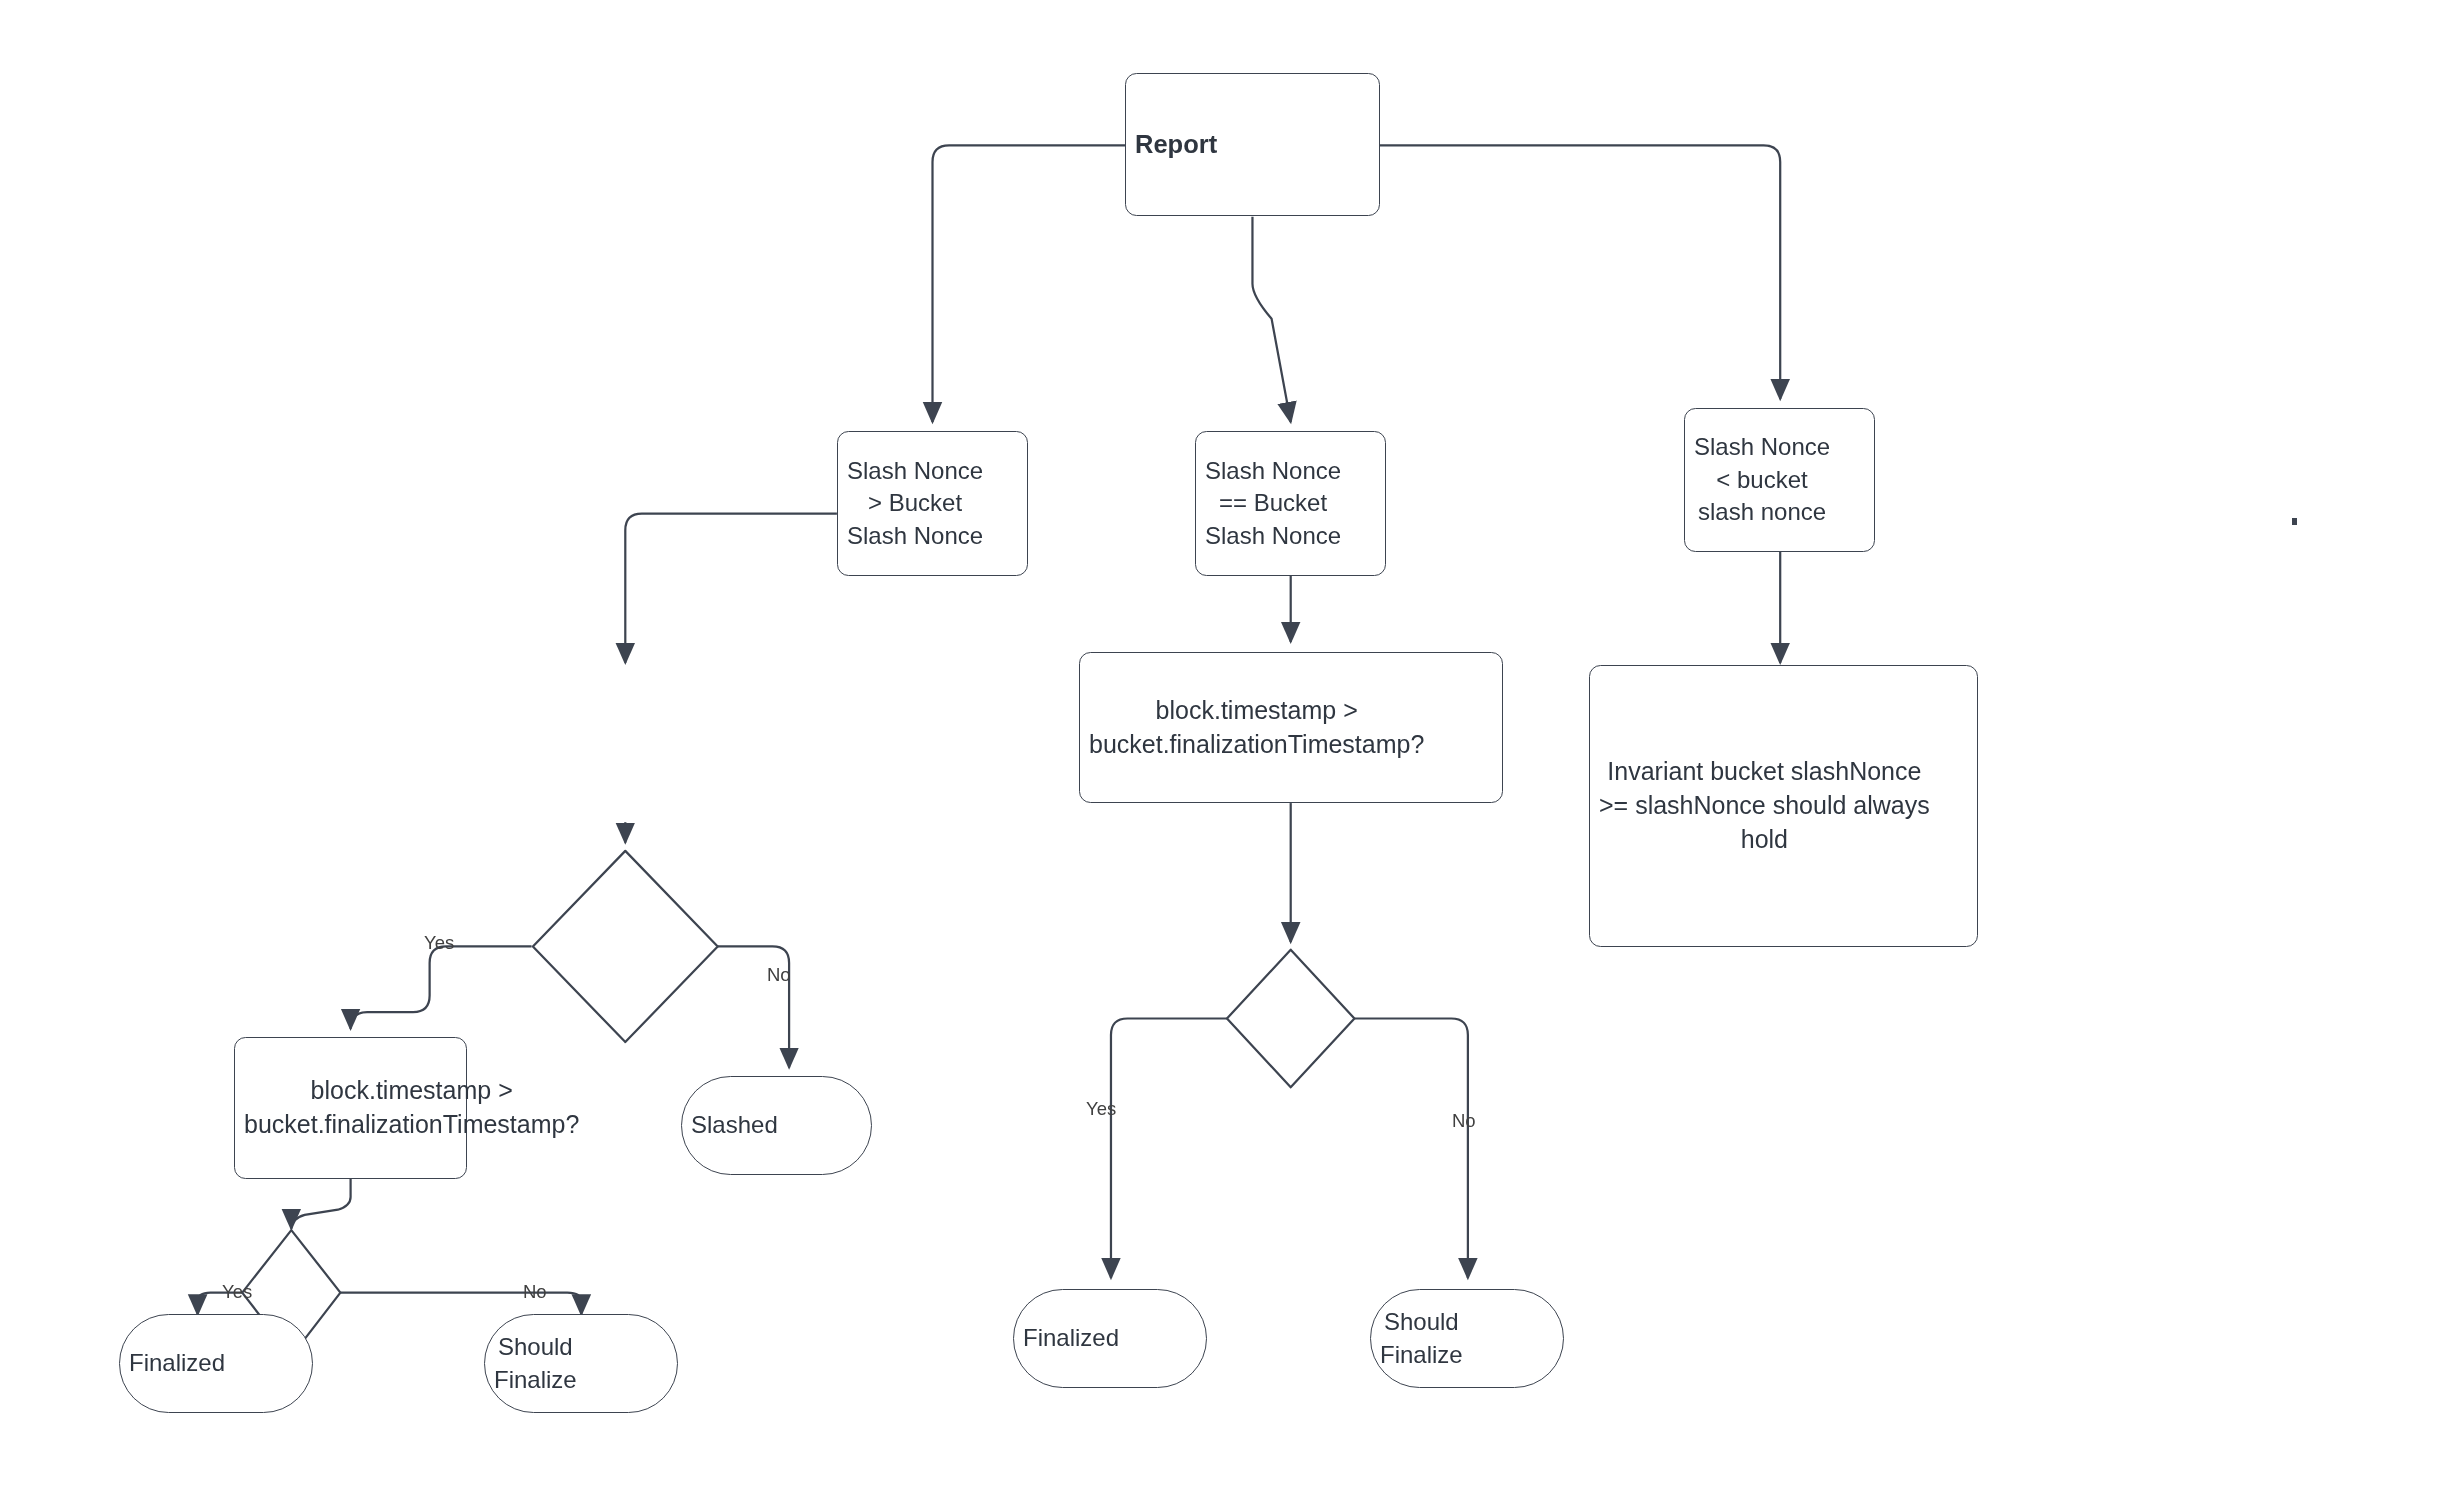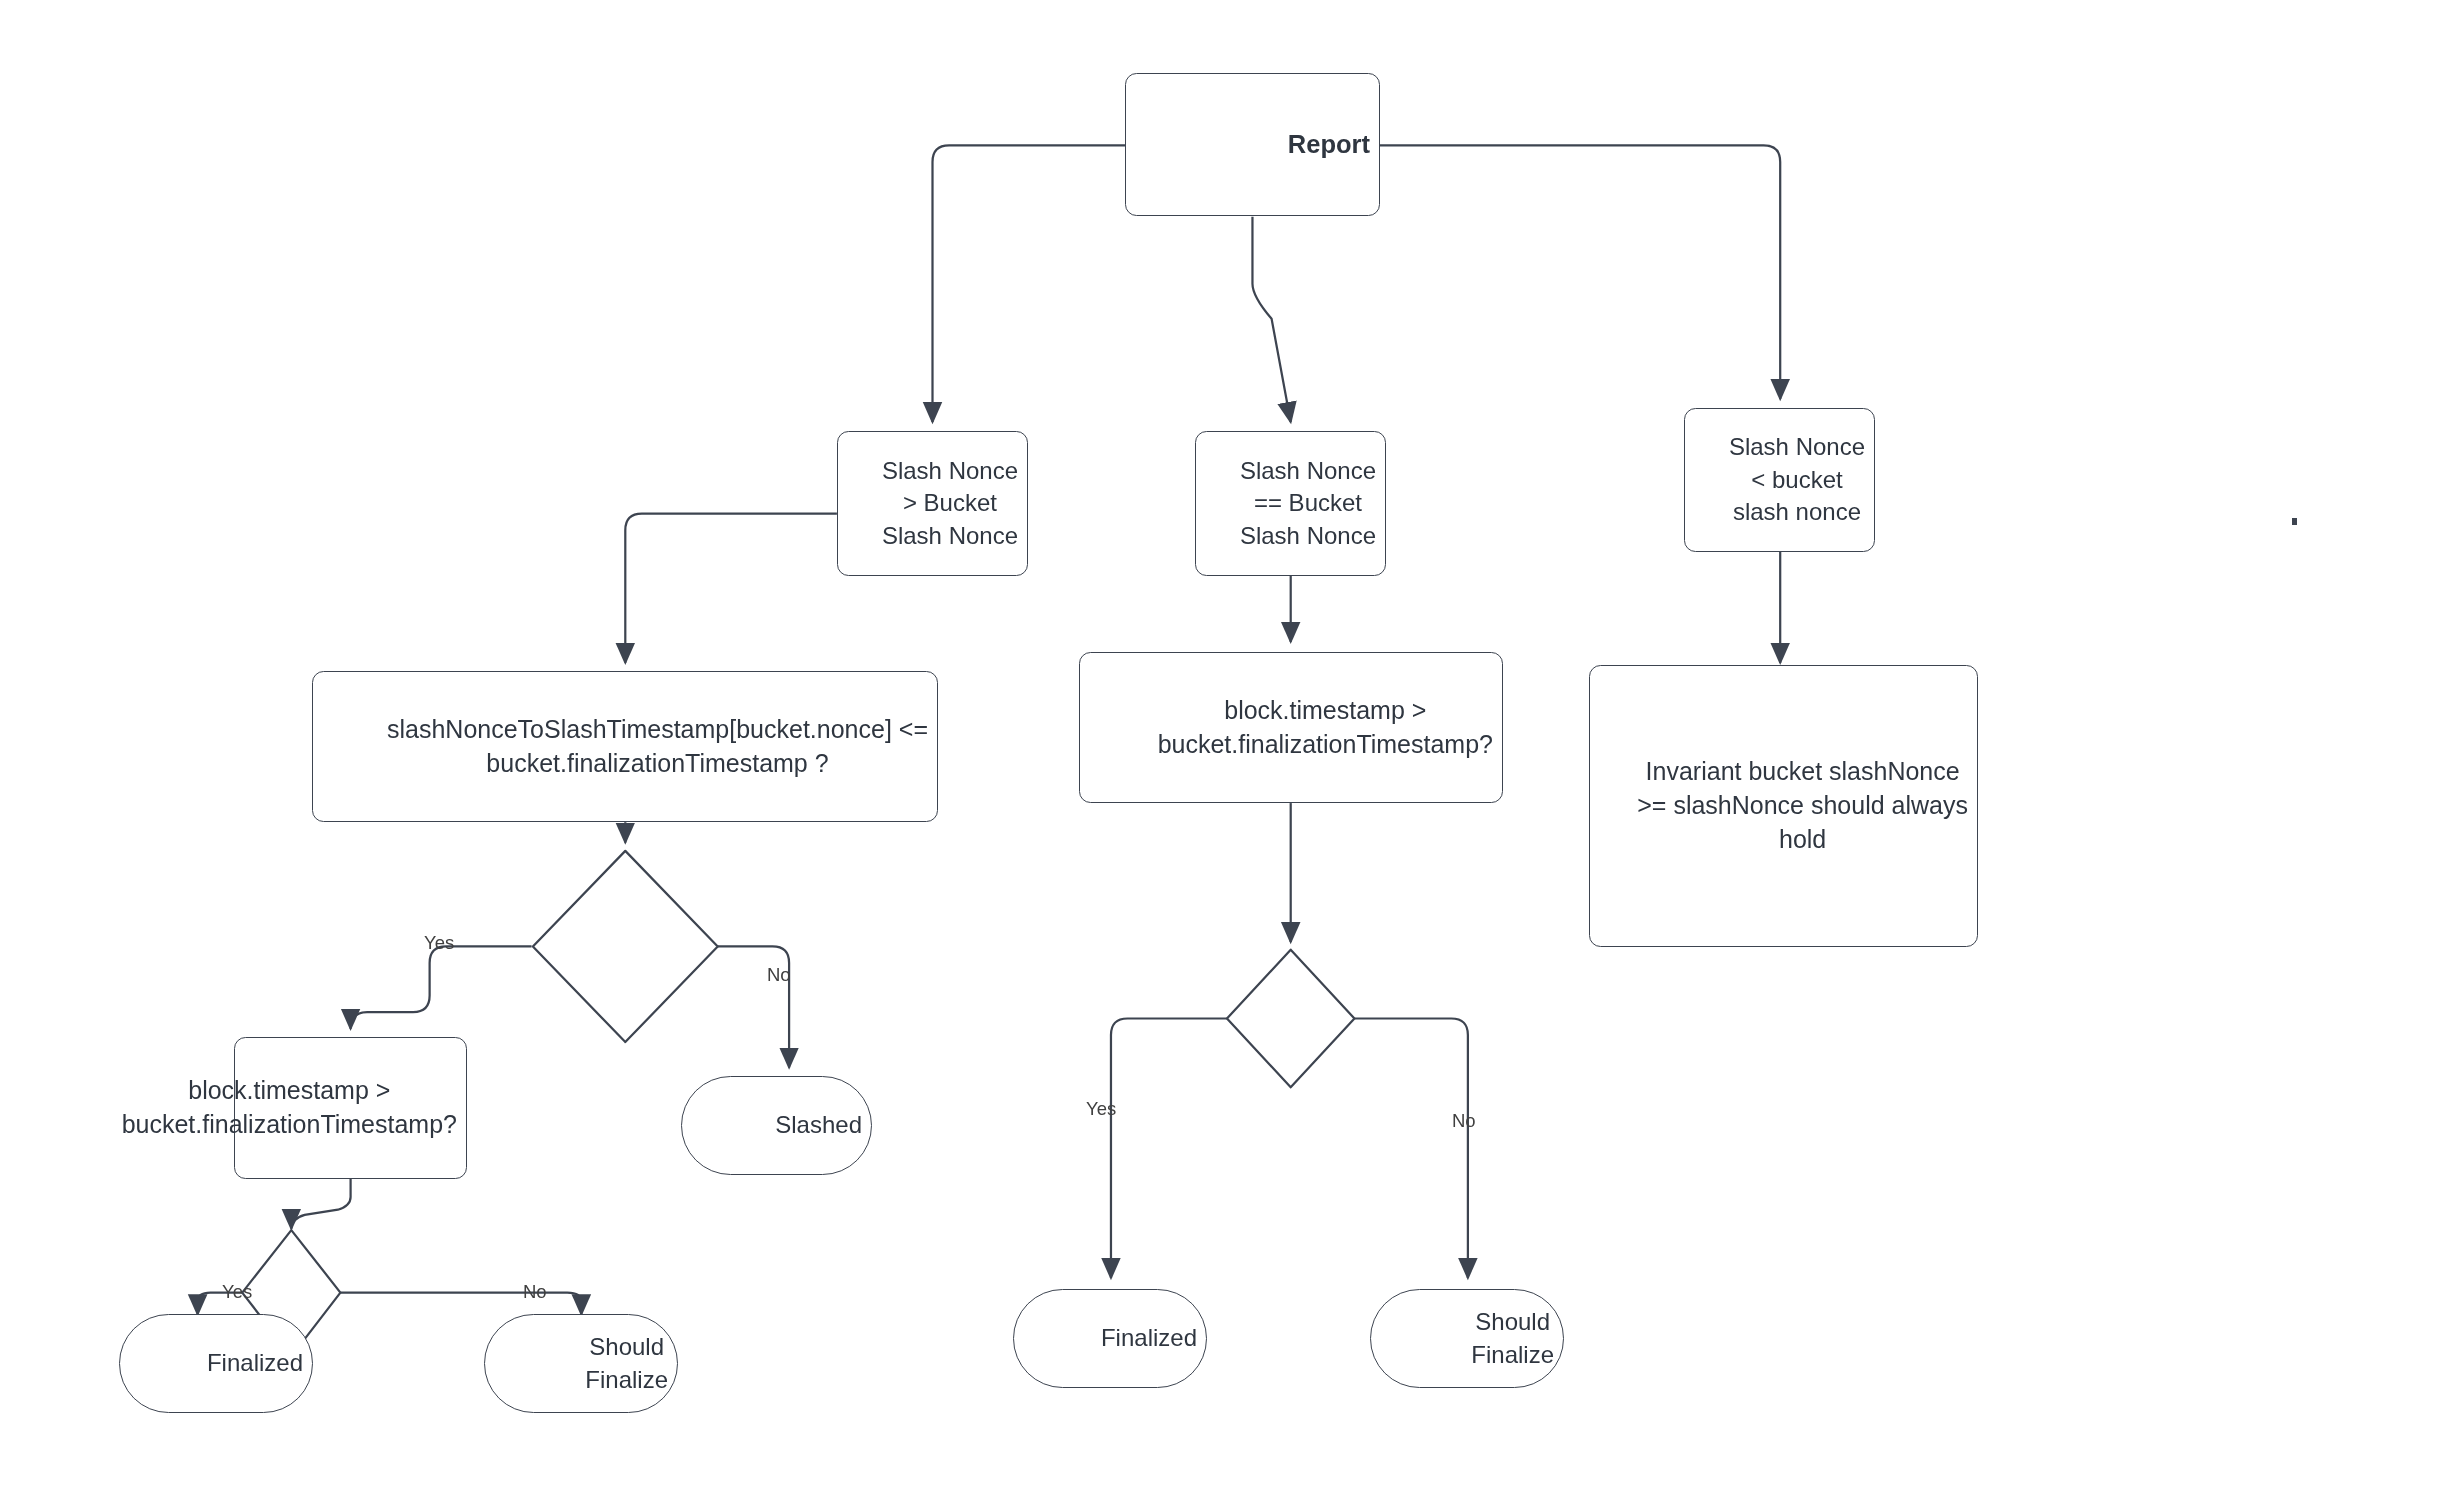--- a/index.html
+++ b/index.html
@@ -23,21 +23,21 @@
     height: 1508px;
     pointer-events: none;
   }
   .node {
     position: absolute;
     box-sizing: border-box;
     border: 1.9px solid #3d4450;
     background: #ffffff;
     display: flex;
     align-items: center;
-    justify-content: flex-end;
+    justify-content: flex-start;
     text-align: center;
     color: #2f3640;
     line-height: 1.35;
   }
   .node.rect { border-radius: 11.5px; }
   .node.pill { border-radius: 61px; }
   .node .label { padding: 0 9px; white-space: pre-line; }
   .fs-start { font-size: 25.5px; font-weight: bold; }
   .fs-body  { font-size: 24px; }
   .fs-wide  { font-size: 25px; }
@@ -122,24 +122,20 @@
 == Bucket
 Slash Nonce</span>
   </div>
 
   <div class="node rect fs-body" style="left:1684px; top:408px; width:191px; height:144px;">
     <span class="label">Slash Nonce
 &lt; bucket
 slash nonce</span>
   </div>
 
-  <div class="node rect fs-wide" style="left:312px; top:671px; width:626px; height:151px;">
-    <span class="label">slashNonceToSlashTimestamp[bucket.nonce] &lt;=
-bucket.finalizationTimestamp ?</span>
-  </div>
 
   <div class="node rect fs-wide" style="left:1079px; top:652px; width:424px; height:151px;">
     <span class="label">block.timestamp &gt;
 bucket.finalizationTimestamp?</span>
   </div>
 
   <div class="node rect fs-wide" style="left:1589px; top:665px; width:389px; height:282px;">
     <span class="label">Invariant bucket slashNonce
 &gt;= slashNonce should always
 hold</span>

